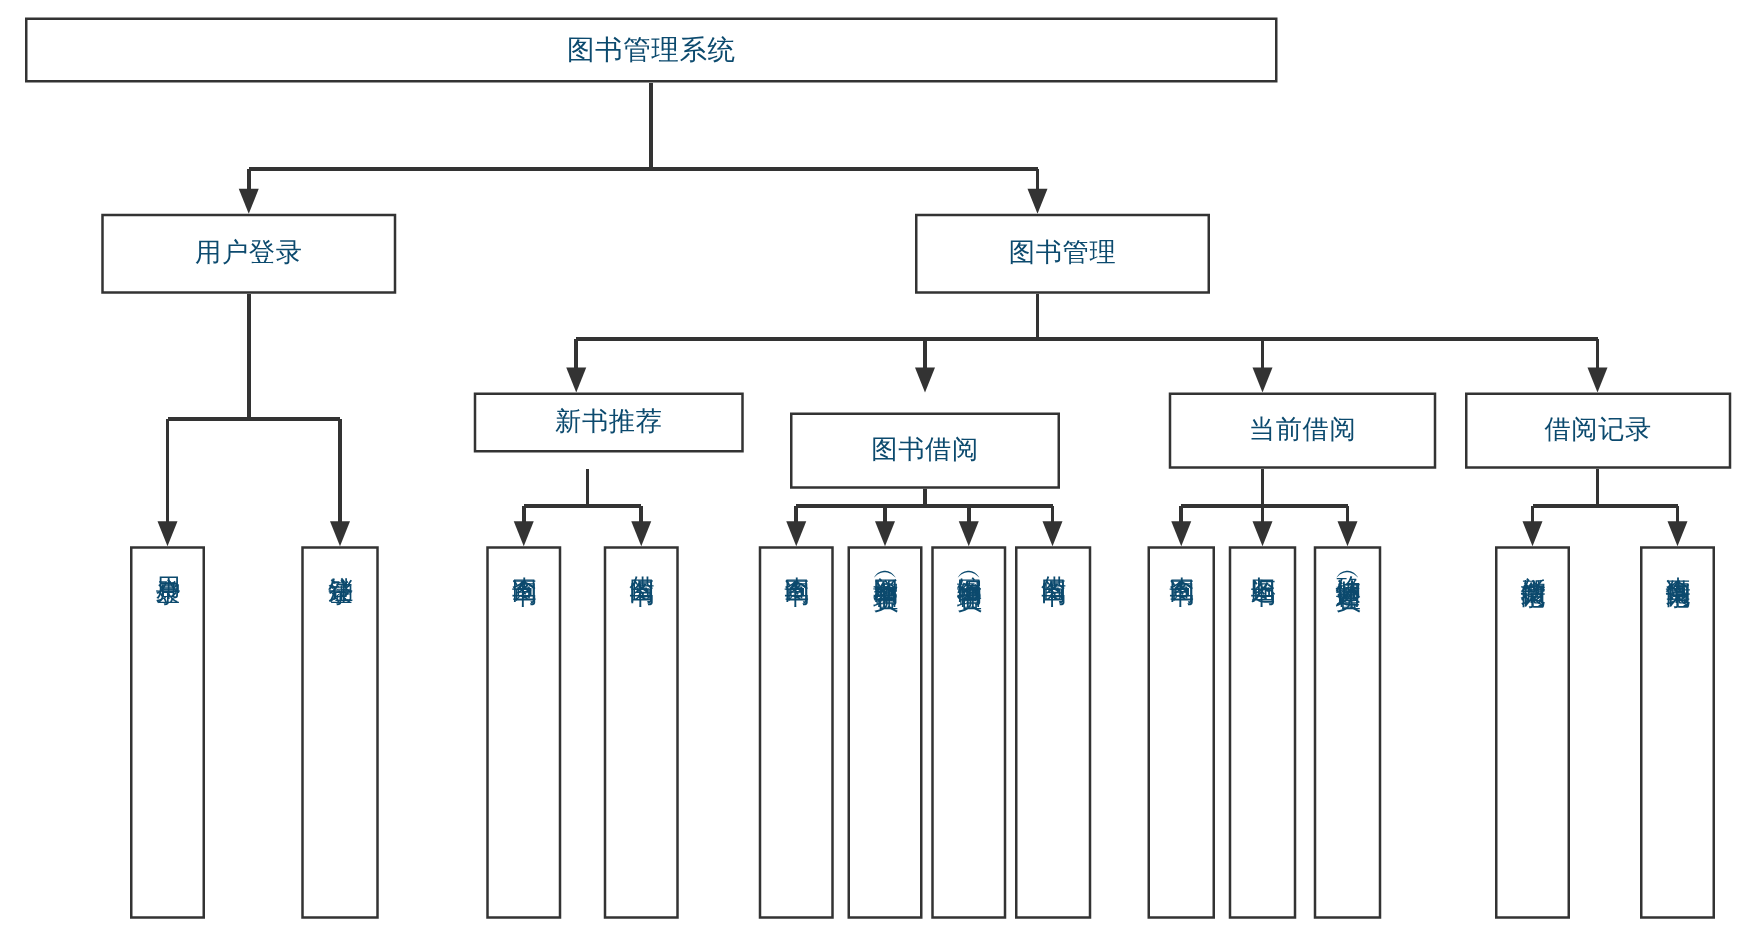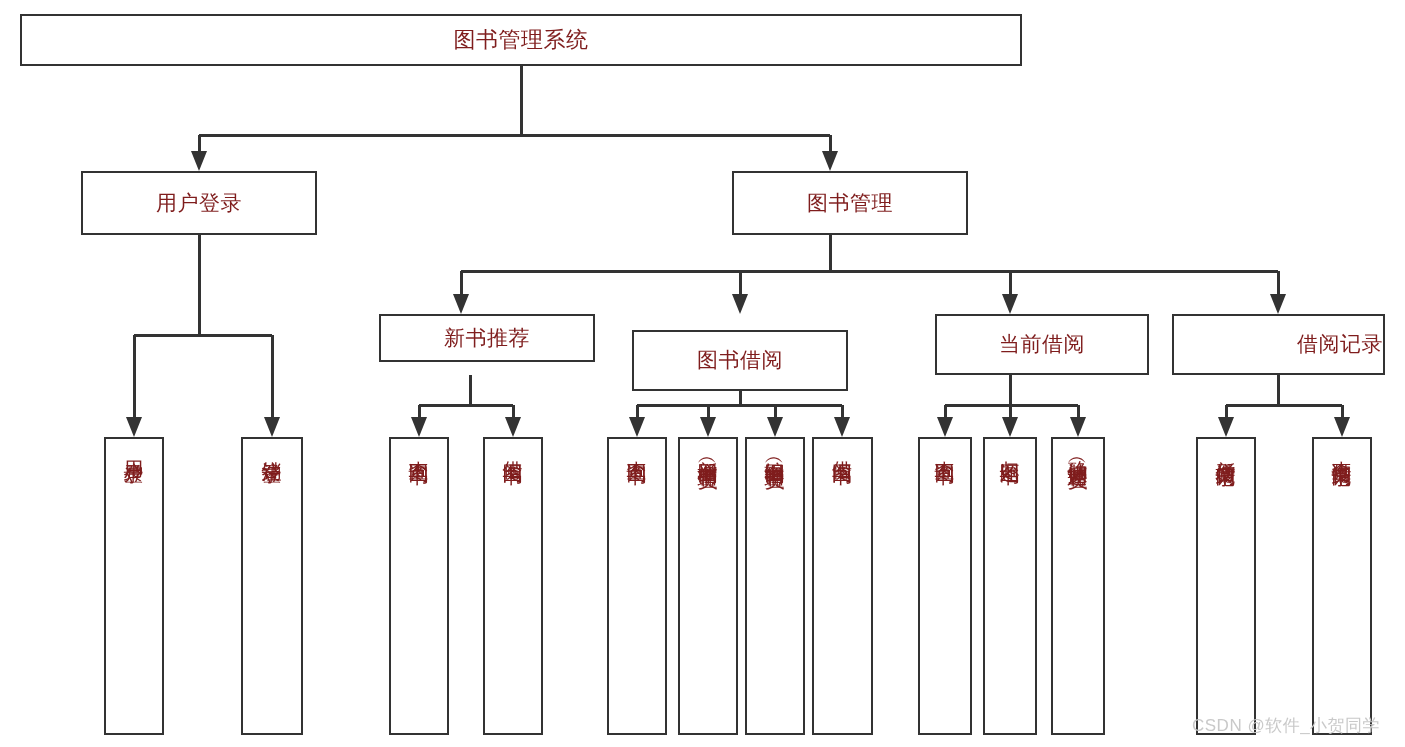--- a/index.html
+++ b/index.html
@@ -28,21 +28,21 @@
     position: absolute;
     box-sizing: border-box;
     background: #ffffff;
     border: 2px solid #333333;
     display: flex;
     align-items: center;
     justify-content: center;
     z-index: 2;
   }
   .node-label {
-    color: #7f1d1d;
+    color: #0c4a6e;
     font-size: 21px;
     line-height: 1.28;
     letter-spacing: 0.5px;
     white-space: nowrap;
     text-align: center;
   }
   .node-box.vertical .node-label {
     writing-mode: vertical-rl;
     text-orientation: upright;
     font-size: 20px;
@@ -138,21 +138,21 @@
       </div>
       <div class="node-box level-2" style="left: 379px; top: 314px; width: 216px; height: 48px;">
         <span class="node-label">新书推荐</span>
       </div>
       <div class="node-box level-2" style="left: 632px; top: 314px; width: 216px; height: 61px; margin-top: 16px;">
         <span class="node-label">图书借阅</span>
       </div>
       <div class="node-box level-2" style="left: 903px; top: 314px; width: 214px; height: 61px; margin-left: 32px;">
         <span class="node-label">当前借阅</span>
       </div>
-      <div class="node-box level-2" style="left: 1172px; top: 314px; width: 213px; height: 61px; justify-content: flex-end;">
+      <div class="node-box level-2" style="left: 1172px; top: 314px; width: 213px; height: 61px;">
         <span class="node-label">借阅记录</span>
       </div>
       <div class="node-box level-3 vertical" style="left: 104px; top: 437px; width: 60px; height: 298px;">
         <span class="node-label">用户登录</span>
       </div>
       <div class="node-box level-3 vertical" style="left: 241px; top: 437px; width: 62px; height: 298px;">
         <span class="node-label">注销登录</span>
       </div>
       <div class="node-box level-3 vertical" style="left: 389px; top: 437px; width: 60px; height: 298px;">
         <span class="node-label">查询图书</span>
@@ -182,15 +182,14 @@
         <span class="node-label">确认归还（管理员）</span>
       </div>
       <div class="node-box level-3 vertical" style="left: 1196px; top: 437px; width: 60px; height: 298px;">
         <span class="node-label">新增借阅记录</span>
       </div>
       <div class="node-box level-3 vertical" style="left: 1312px; top: 437px; width: 60px; height: 298px;">
         <span class="node-label">查询借阅记录</span>
       </div>
     </div>
 
-  <div id="watermark" style="left: 1192px; top: 714px; color: rgb(201, 201, 201);">CSDN @软件_小贺同学</div>
 
 </div>
 
 </body></html>

